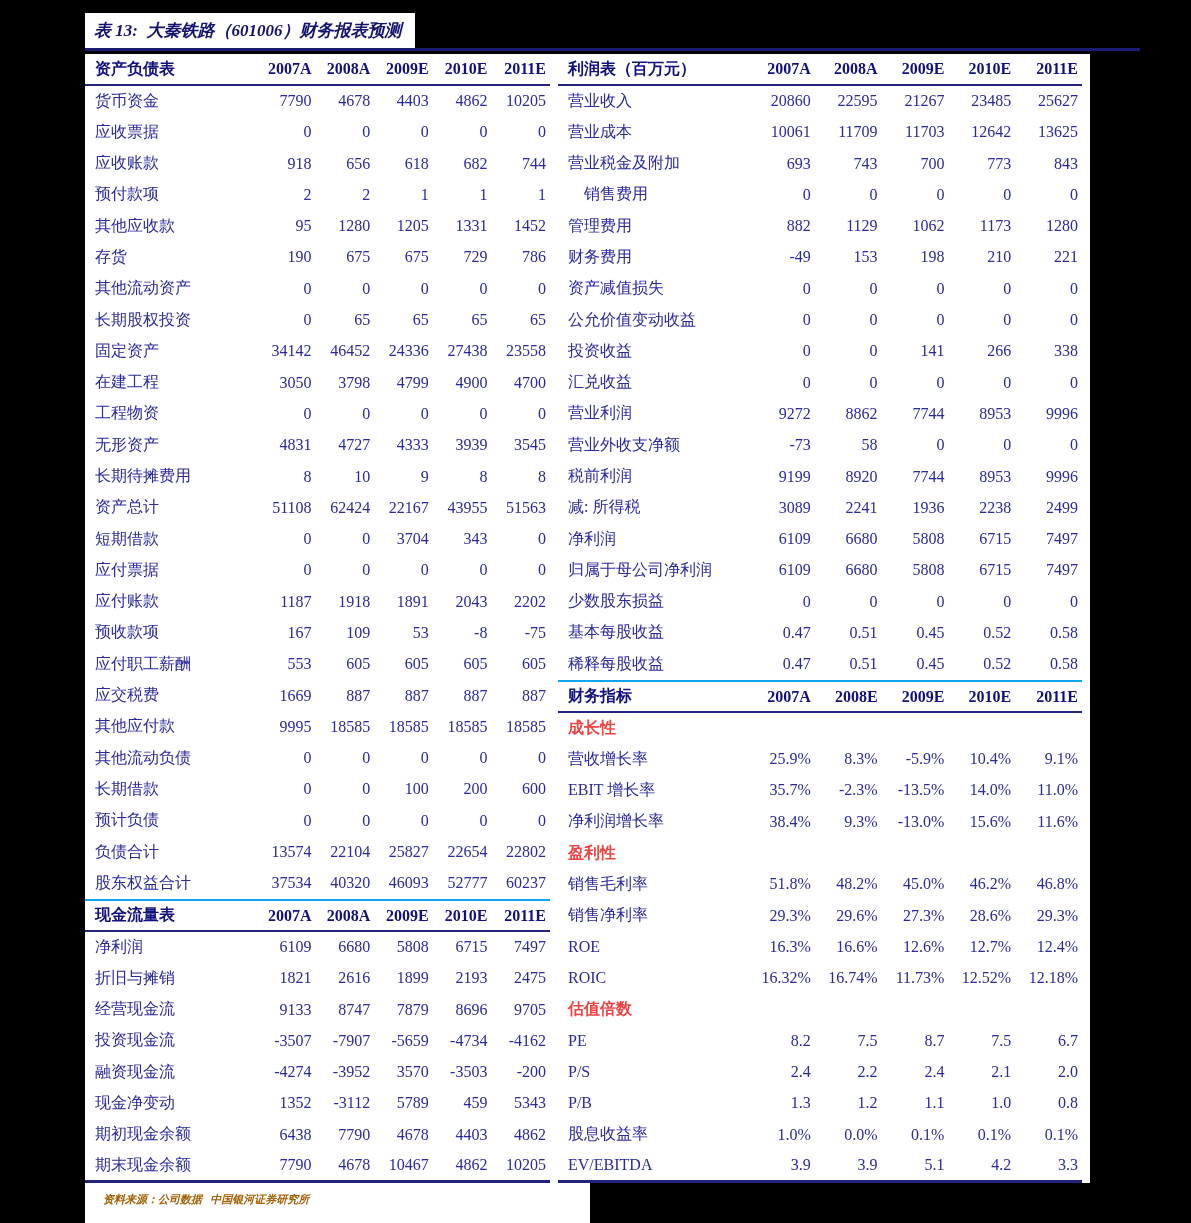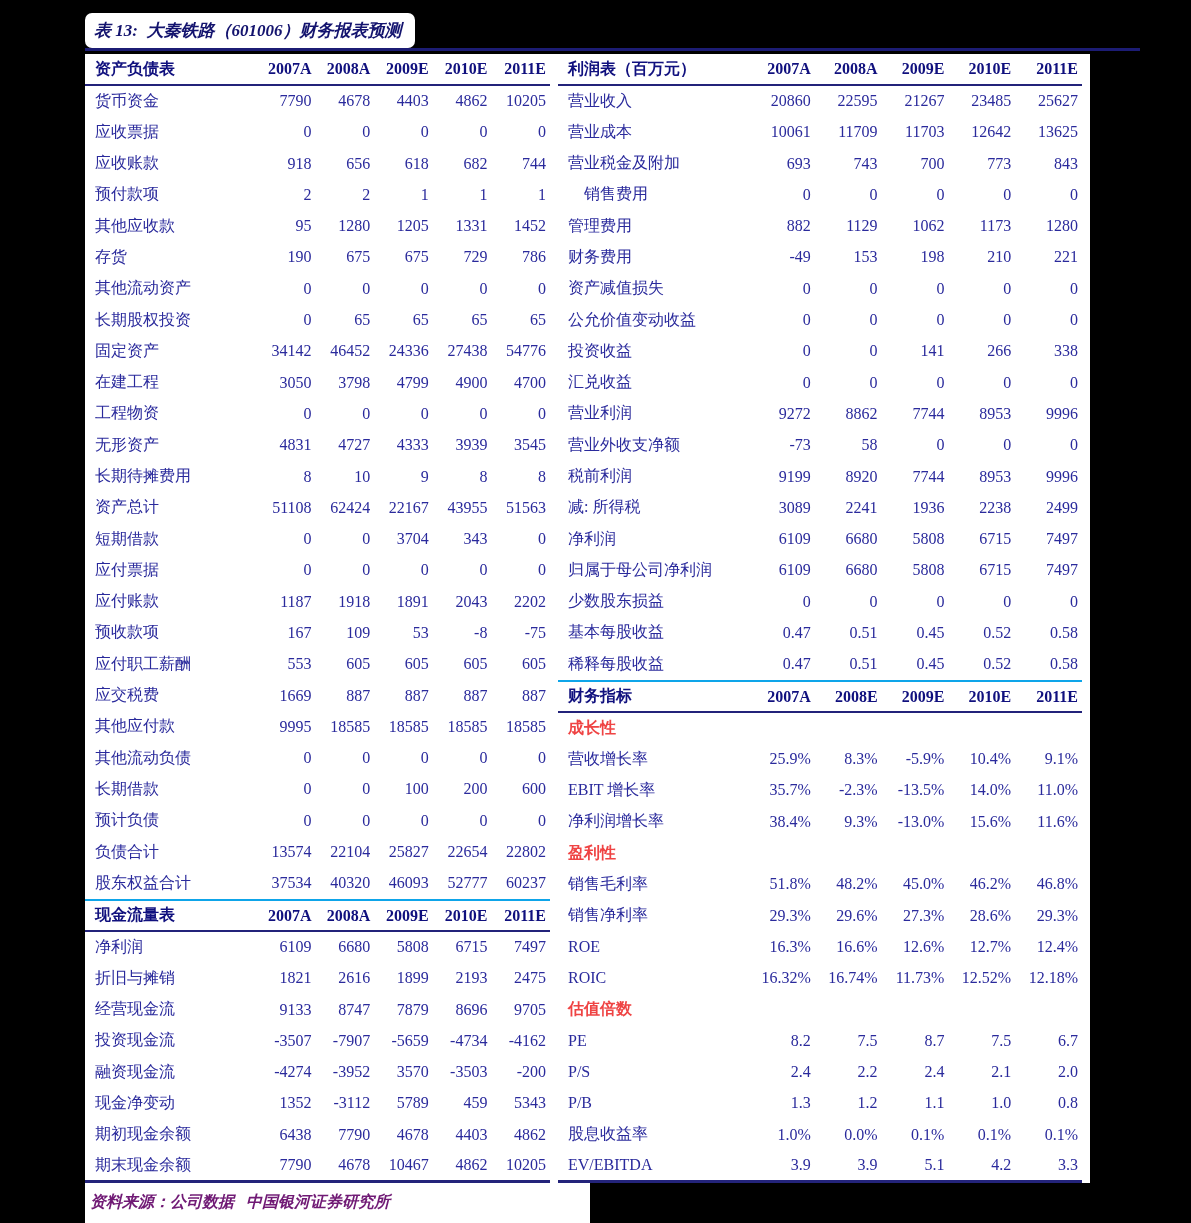--- a/index.html
+++ b/index.html
@@ -20,21 +20,20 @@
     border-bottom: 3px solid #1c1c74;
     display: flex; align-items: stretch;
   }
   .title-text {
     background: #ffffff;
     color: #13136e;
     font-weight: bold; font-style: italic;
     font-size: 17px; line-height: 35px;
     padding: 0 14px 0 9px;
     white-space: pre;
-    border-radius: 7px;
   }
 
   
   .body-area {
     position: absolute; left: 85px; top: 54px;
     width: 1005px;
     background: #ffffff;
     display: flex;
   }
   .col-left  { width: 465px; }
@@ -65,24 +64,24 @@
   table.tbl.rule-top thead th { border-top: 2px solid #0ea5e9; }
   table.tbl.rule-bottom { border-bottom: 3px solid #23237a; }
 
   
   .footer-row {
     position: absolute; left: 85px; top: 1183px;
     width: 505px; height: 40px;
     background: #ffffff;
   }
   .footer-text {
-    color: #701a75;
+    color: #a16207;
     font-weight: bold; font-style: italic;
-    font-size: 16px;
-    padding: 9px 0 0 5px;
+    font-size: 11px;
+    padding: 9px 0 0 18px;
     white-space: pre;
   }
 </style>
 </head>
 <body>
 
 <div class="stage">
 
   <div class="title-row">
     <div class="title-text">表 13:  大秦铁路（601006）财务报表预测</div>
@@ -166,21 +165,21 @@
               <td class="num">65</td>
               <td class="num">65</td>
               <td class="num">65</td>
             </tr>
             <tr>
               <td class="lbl">固定资产</td>
               <td class="num">34142</td>
               <td class="num">46452</td>
               <td class="num">24336</td>
               <td class="num">27438</td>
-              <td class="num">54776</td>
+              <td class="num">23558</td>
             </tr>
             <tr>
               <td class="lbl">在建工程</td>
               <td class="num">3050</td>
               <td class="num">3798</td>
               <td class="num">4799</td>
               <td class="num">4900</td>
               <td class="num">4700</td>
             </tr>
             <tr>

